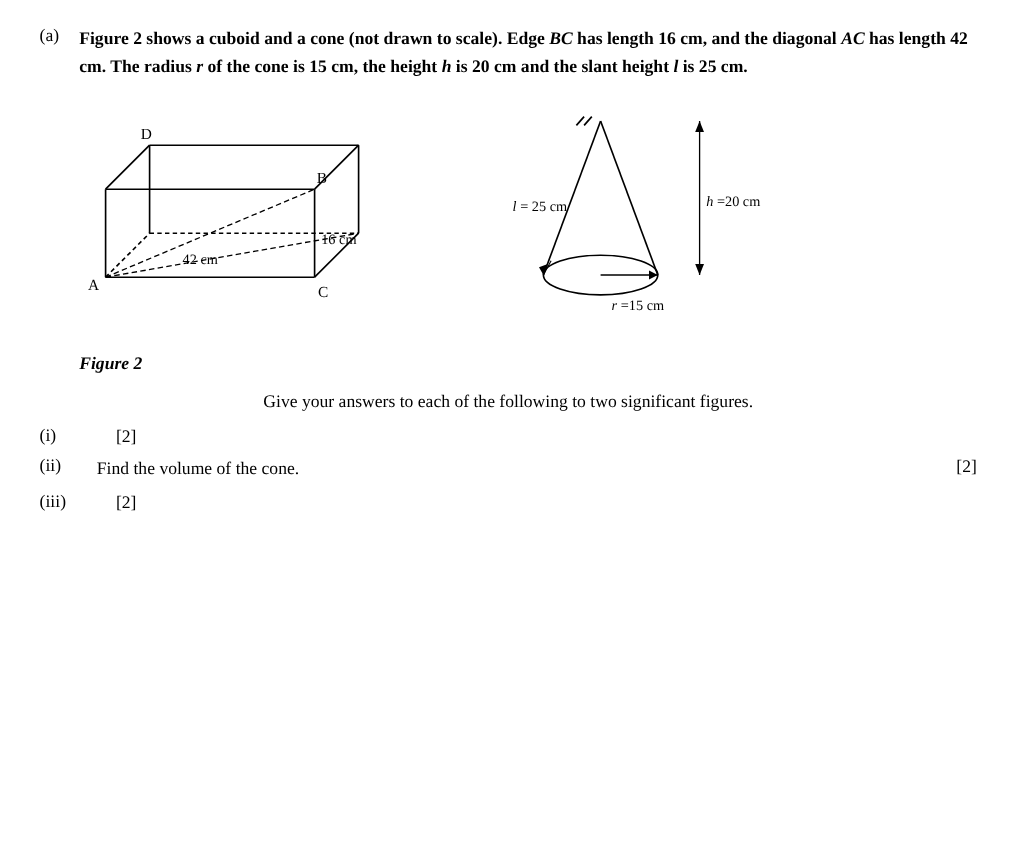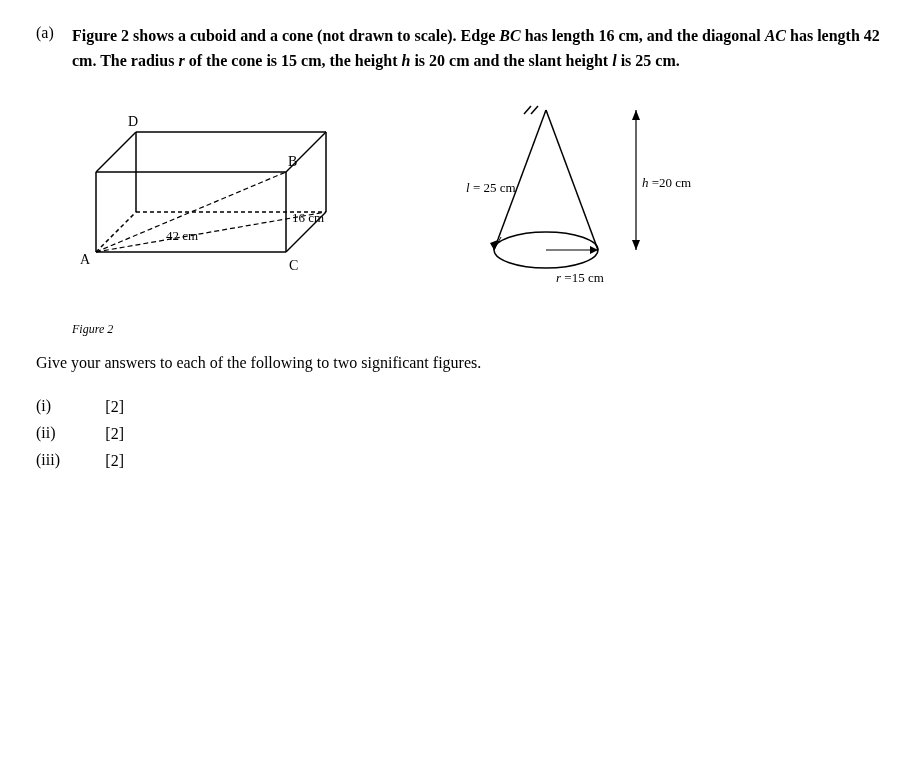--- a/index.html
+++ b/index.html
@@ -29,21 +29,22 @@
     .figures-row {
       display: flex;
       align-items: center;
       justify-content: flex-start;
       gap: 60px;
       margin: 18px 0 10px 0;
     }
     .figure-label {
       font-style: italic;
       margin-bottom: 10px;
-      font-size: 12px;
+      font-size: 16px;
+      font-weight: bold;
     }
     .sub-questions {
       margin-top: 10px;
     }
     .sub-q {
       display: flex;
       margin-bottom: 8px;
       align-items: flex-start;
     }
     .sub-q-label {
@@ -141,31 +142,32 @@
     <polygon points="190,18 186,28 194,28" fill="#000"></polygon>
 
     <polygon points="190,158 186,148 194,148" fill="#000"></polygon>
     <text x="196" y="95" font-size="13"><tspan font-style="italic">h</tspan> =20 cm</text>
   </svg>
 
 </div>
 
 <div class="figure-label" style="margin-left:36px; margin-bottom:14px;">Figure 2</div>
 
-<div style="margin-bottom:22px; line-height:1.55;">Give your answers to each of the following to two significant figures.</div>
+<div style="margin-bottom:10px; line-height:1.55;text-align:center;">Give your answers to each of the following to two significant figures.</div>
 
 <div class="sub-questions">
 
   <div class="sub-q">
     <div class="sub-q-label">(i)</div>
     <div class="marks">[2]</div>
   </div>
 
   <div class="sub-q">
     <div class="sub-q-label">(ii)</div>
+    <div class="sub-q-text">Find the volume of the cone.</div>
     <div class="marks">[2]</div>
   </div>
 
   <div class="sub-q">
     <div class="sub-q-label">(iii)</div>
     <div class="marks">[2]</div>
   </div>
 
 
 </div>

